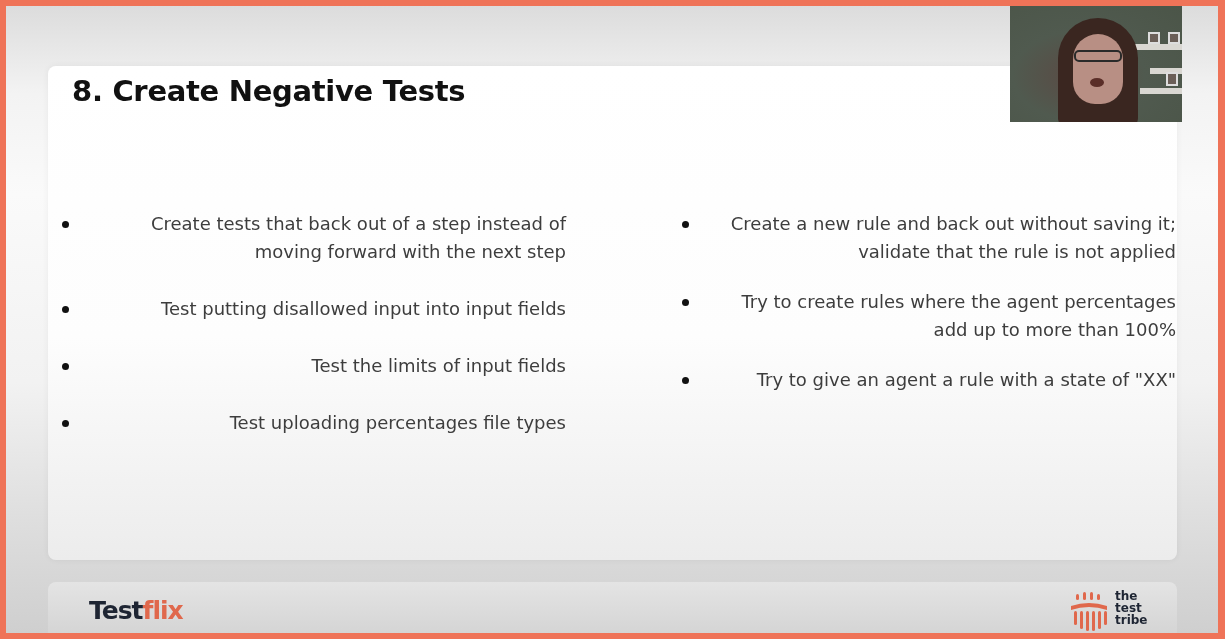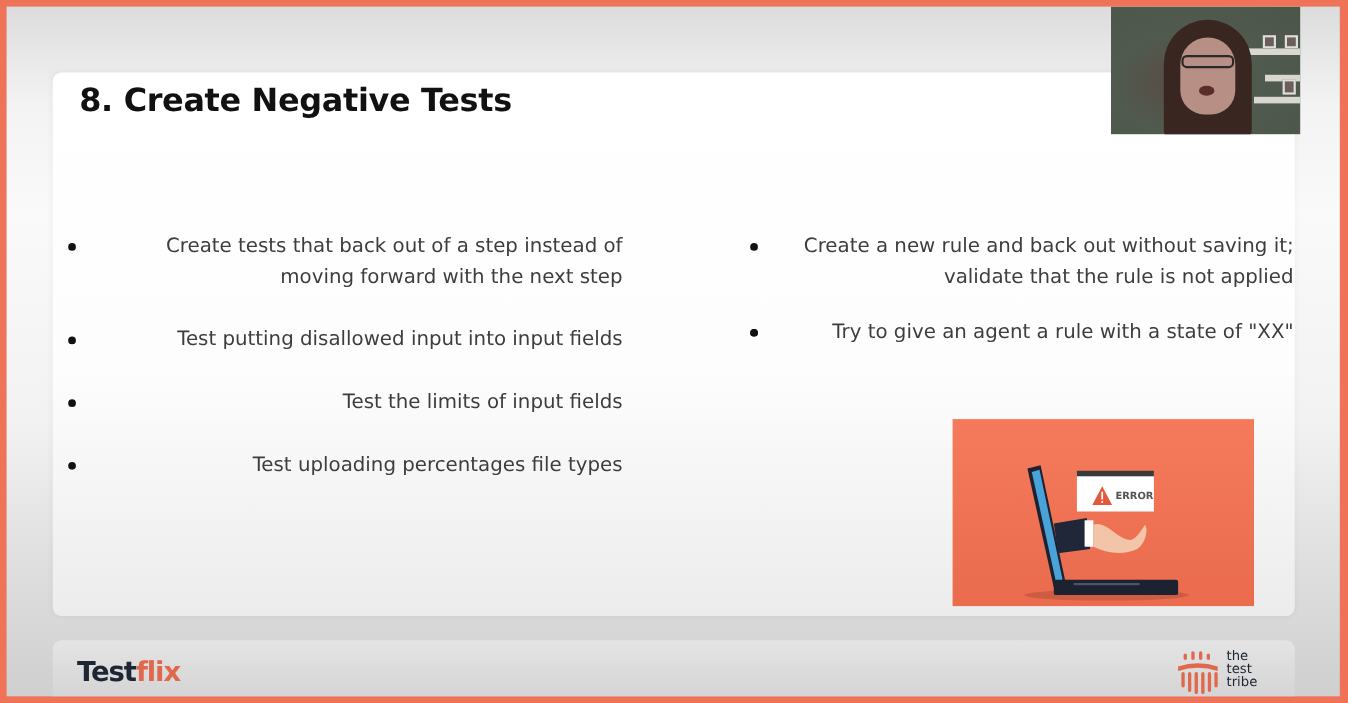--- a/index.html
+++ b/index.html
@@ -93,36 +93,36 @@
     }
     .webcam .frame { position: absolute; background: #6b5f58; border: 2px solid #ddd; }
     .footer-bar {
       position: absolute;
       left: 42px; top: 576px;
       width: 1129px; height: 60px;
       background: linear-gradient(180deg, #e4e4e4 0%, #d2d2d2 100%);
       border-radius: 8px;
     }
     .brand {
-      position: absolute; left: 22px; top: 14px;
+      position: absolute; left: 41px; top: 14px;
       font-family: "DejaVu Sans", sans-serif;
       font-weight: bold; font-size: 25px; letter-spacing: -1px;
     }
     .brand .b1 { color: #1e2533; }
     .brand .b2 { color: #e0684c; }
     .hashtag {
       position: absolute; left: 490px; top: 22px;
       font-family: "DejaVu Sans", sans-serif;
       font-size: 14px; color: #b7b7b7; margin-top: 48px;
     }
     .tribe-logo { position: absolute; right: 20px; top: 8px; width: 90px; height: 44px; }
     .tribe-text {
       position: absolute; left: 48px; top: 0;
       font-family: "DejaVu Sans", sans-serif;
-      font-weight: normal; font-size: 12px; line-height: 12px; color: #1e2533;
+      font-weight: bold; font-size: 12px; line-height: 12px; color: #1e2533;
     }
   </style>
 </head>
 <body>
 
 <div class="stage">
 
   <div class="slide-card">
     <h1 class="slide-title">8. Create Negative Tests</h1>
 
@@ -145,51 +145,28 @@
       </li>
     </ul>
 
     <ul class="bullets right">
       <li class="bullet">
         <span class="bullet-dot"></span>
         <span>Create a new rule and back out without saving it; validate that the rule is not applied</span>
       </li>
       <li class="bullet">
         <span class="bullet-dot"></span>
+        <span>Try to create rules where the agent percentages add up to more than 100%</span>
       </li>
       <li class="bullet">
         <span class="bullet-dot"></span>
         <span>Try to give an agent a rule with a state of "XX"</span>
       </li>
     </ul>
 
-    <div class="illustration">
-      <svg width="274" height="170" viewBox="0 0 274 170">
-
-        <ellipse cx="140" cy="160" rx="75" ry="5" fill="#c2553d" opacity="0.7"></ellipse>
-
-        <polygon points="68,45 80,42 103,150 92,153" fill="#1c2230"></polygon>
-        <polygon points="72,48 79,46 100,146 94,148" fill="#4aa3d8"></polygon>
-
-        <rect x="92" y="146" width="113" height="14" rx="2" fill="#1c2230"></rect>
-        <rect x="110" y="149" width="60" height="2" fill="#4b5566"></rect>
-
-        <polygon points="92,95 122,90 125,118 96,122" fill="#1f2738"></polygon>
-        <rect x="120" y="92" width="8" height="24" fill="#ffffff"></rect>
-
-        <path d="M128,96 C140,92 150,110 162,110 C168,108 172,100 175,96 C178,100 176,112 168,118 C155,124 140,122 128,116 Z" fill="#f2c5a8"></path>
-
-        <rect x="113" y="49" width="70" height="35" fill="#ffffff"></rect>
-        <rect x="113" y="47" width="70" height="5" fill="#3a3a3a"></rect>
-        <polygon points="127,78 136,61 145,78" fill="#e25a3c"></polygon>
-        <rect x="135.2" y="66" width="1.6" height="7" fill="#ffffff"></rect>
-        <rect x="135.2" y="74.5" width="1.6" height="1.6" fill="#ffffff"></rect>
-        <text x="148" y="73" font-family="DejaVu Sans, sans-serif" font-size="9" font-weight="bold" fill="#555">ERROR</text>
-      </svg>
-    </div>
   </div>
 
   <div class="webcam">
     <div class="shelf" style="left:125px; top:38px; width:47px;"></div>
     <div class="shelf" style="left:140px; top:62px; width:32px;"></div>
     <div class="shelf" style="left:130px; top:82px; width:42px;"></div>
     <div class="frame" style="left:138px; top:26px; width:12px; height:12px;"></div>
     <div class="frame" style="left:158px; top:26px; width:12px; height:12px;"></div>
     <div class="frame" style="left:156px; top:66px; width:12px; height:14px;"></div>
     <div class="hair"></div>

